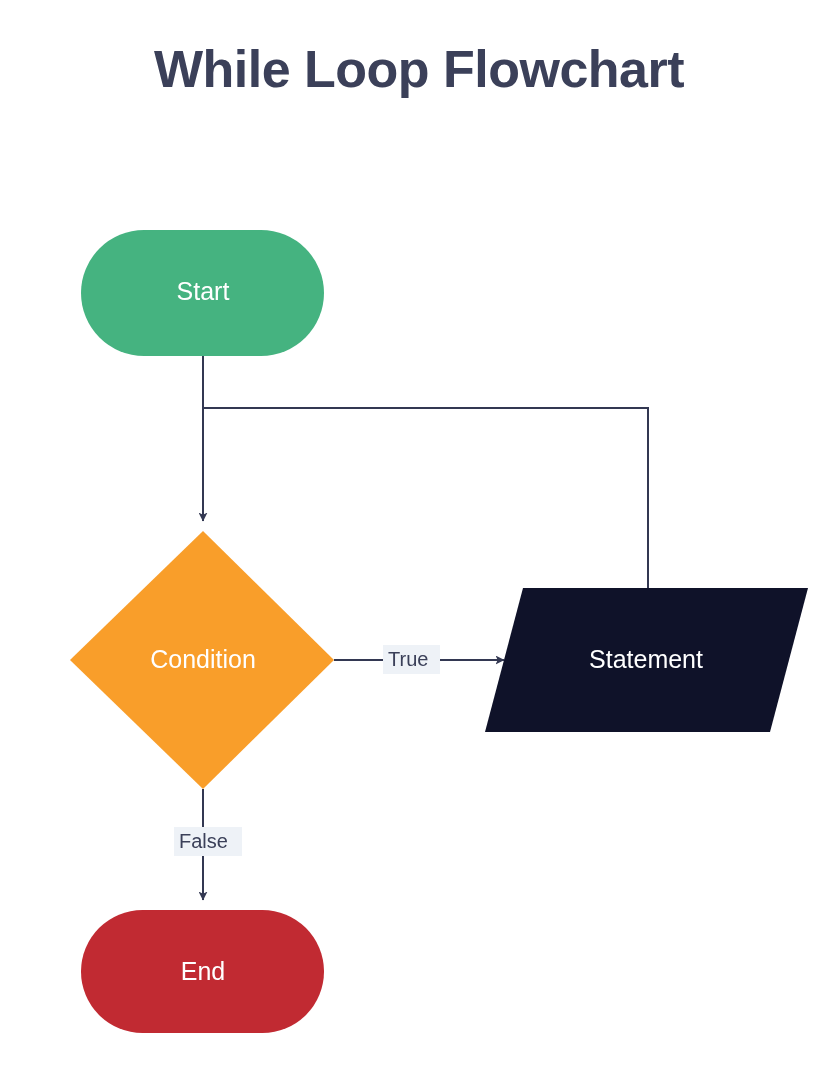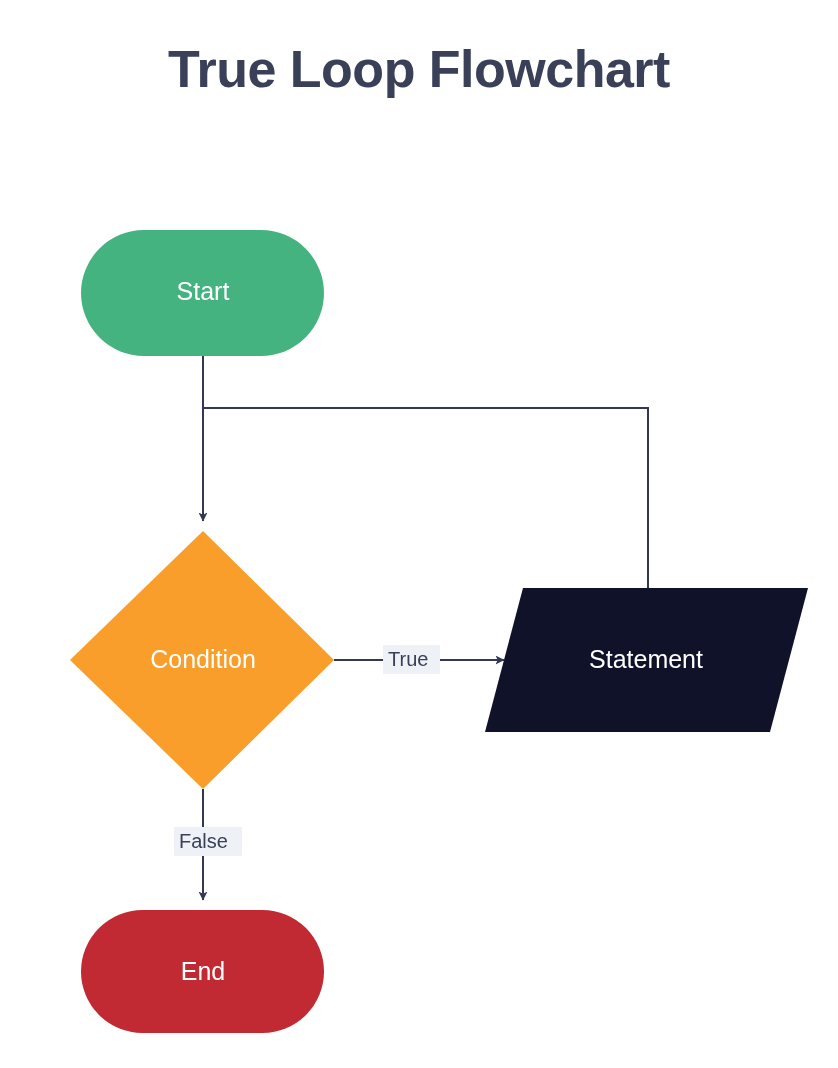--- a/index.html
+++ b/index.html
@@ -63,21 +63,21 @@
     fill: none;
     stroke-linecap: butt;
     stroke-linejoin: miter;
   }
 </style>
 </head>
 <body>
 
 <div id="flowchart-page">
 
-  <div id="diagram-title">True Loop Flowchart</div>
+  <div id="diagram-title">While Loop Flowchart</div>
 
   <svg id="flow-svg" viewBox="0 0 838 1068" xmlns="http://www.w3.org/2000/svg">
 
     <defs>
       <marker id="arrowhead" markerWidth="10" markerHeight="9" refX="8.5" refY="4.5" orient="auto" markerUnits="userSpaceOnUse">
         <path d="M 0 0 L 9 4.5 L 0 9 L 2.2 4.5 Z" fill="#333852"></path>
       </marker>
     </defs>
 
     <g>

